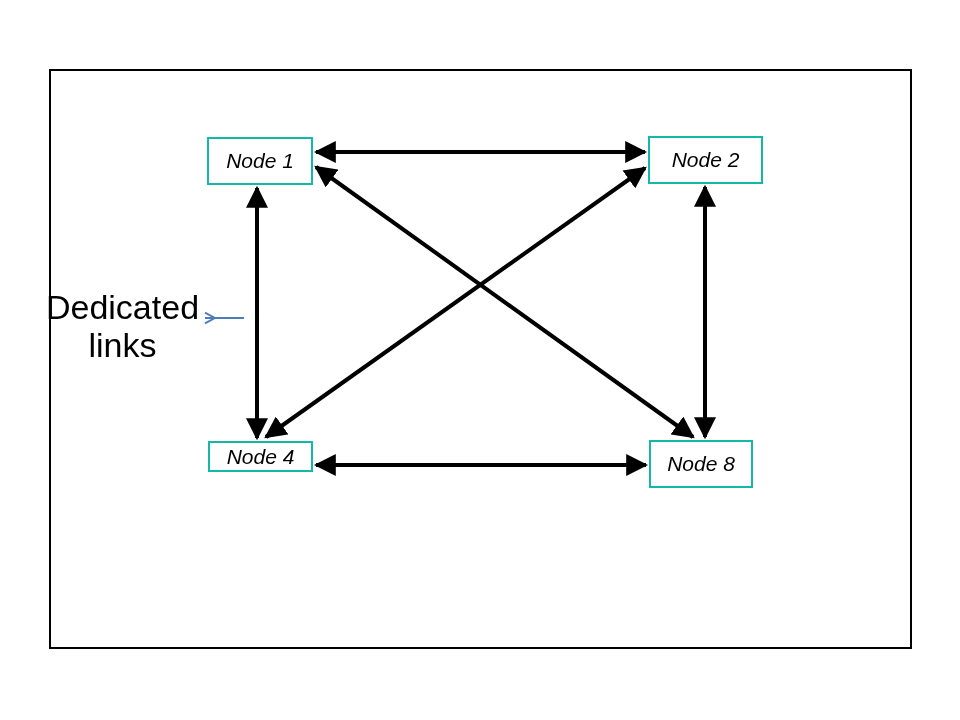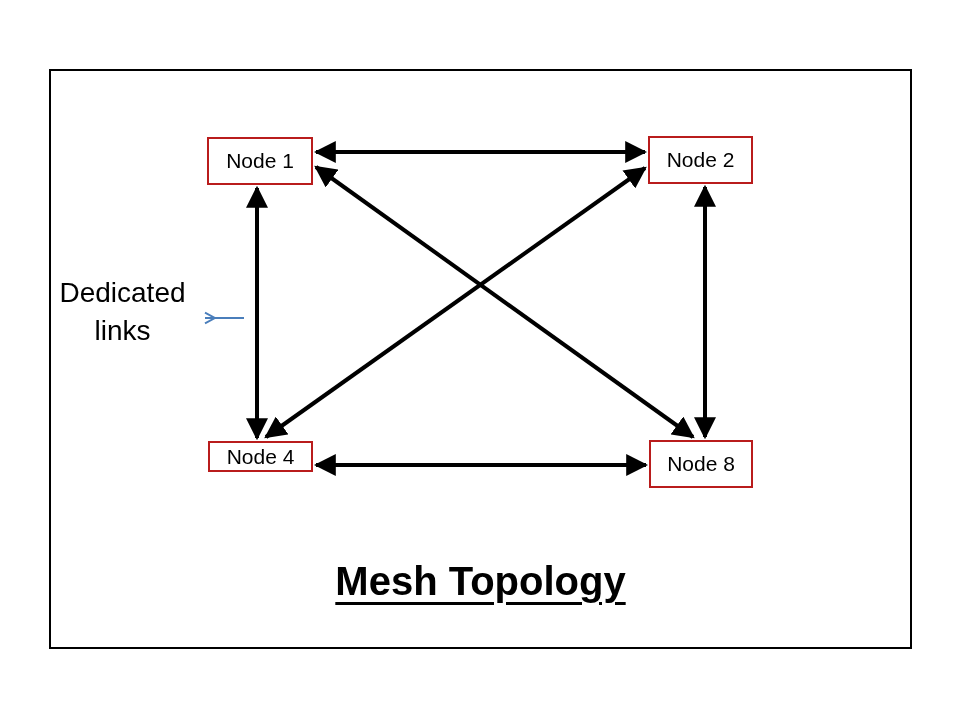--- a/index.html
+++ b/index.html
@@ -36,39 +36,40 @@
     stroke: #000000;
     stroke-width: 4;
   }
   .pointer-arrow {
     stroke: #4a7ebb;
     stroke-width: 2.2;
   }
   .node {
     position: absolute;
     box-sizing: border-box;
-    border: 2px solid #b91c1c;
+    border: 2px solid #14b8a6;
     background: #ffffff;
     display: flex;
     align-items: center;
     justify-content: center;
     font-size: 21px;
     color: #000000;
+    font-style: italic;
   }
   .node-1 { left: 207px; top: 137px; width: 106px; height: 48px; }
-  .node-2 { left: 648px; top: 136px; width: 105px; height: 48px; }
+  .node-2 { left: 648px; top: 136px; width: 115px; height: 48px; }
   .node-3 { left: 649px; top: 440px; width: 104px; height: 48px; }
   .node-4 { left: 208px; top: 441px; width: 105px; height: 31px; }
   .annotation {
     position: absolute;
     left: 40px;
-    top: 274px;
+    top: 288px;
     width: 165px;
     text-align: center;
-    font-size: 28px;
+    font-size: 34px;
     line-height: 38px;
     color: #000000;
   }
   .title {
     position: absolute;
     left: 49px;
     top: 559px;
     width: 863px;
     text-align: center;
     font-size: 40px;
@@ -123,16 +124,13 @@
   </div>
   <div class="node node-4">
     <span>Node 4</span>
   </div>
 
   <div class="annotation">
     <div>Dedicated</div>
     <div>links</div>
   </div>
 
-  <div class="title">
-    <span>Mesh Topology</span>
-  </div>
 </div>
 
 </body></html>

